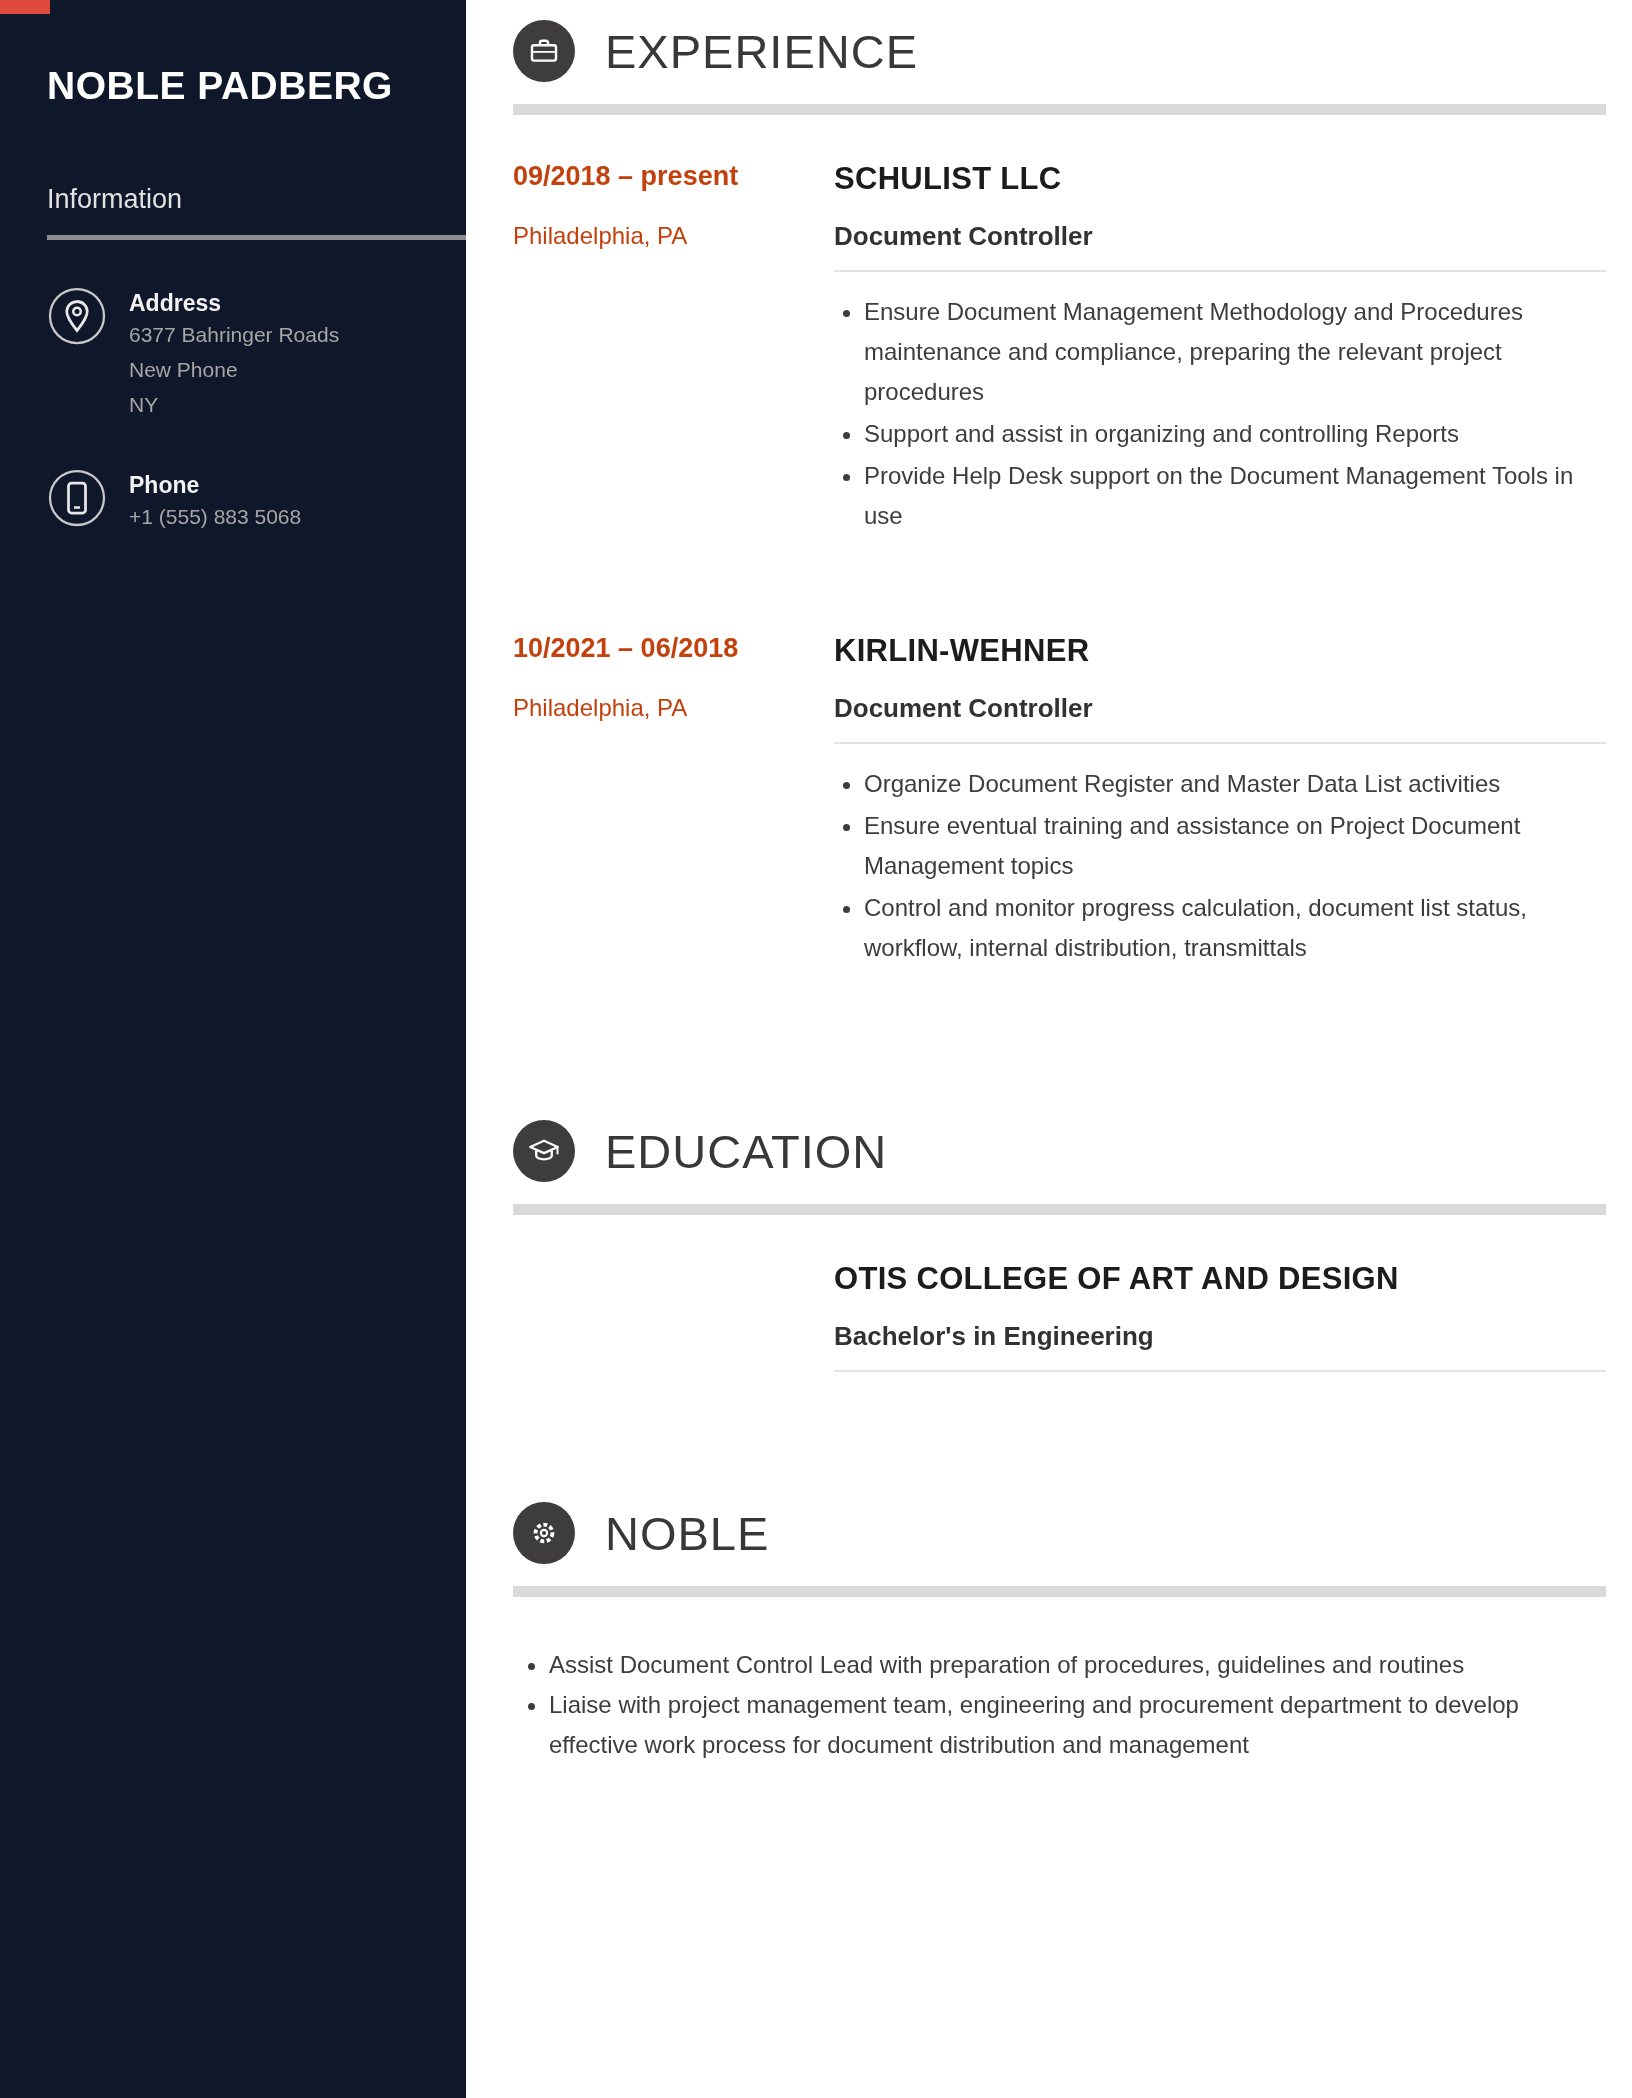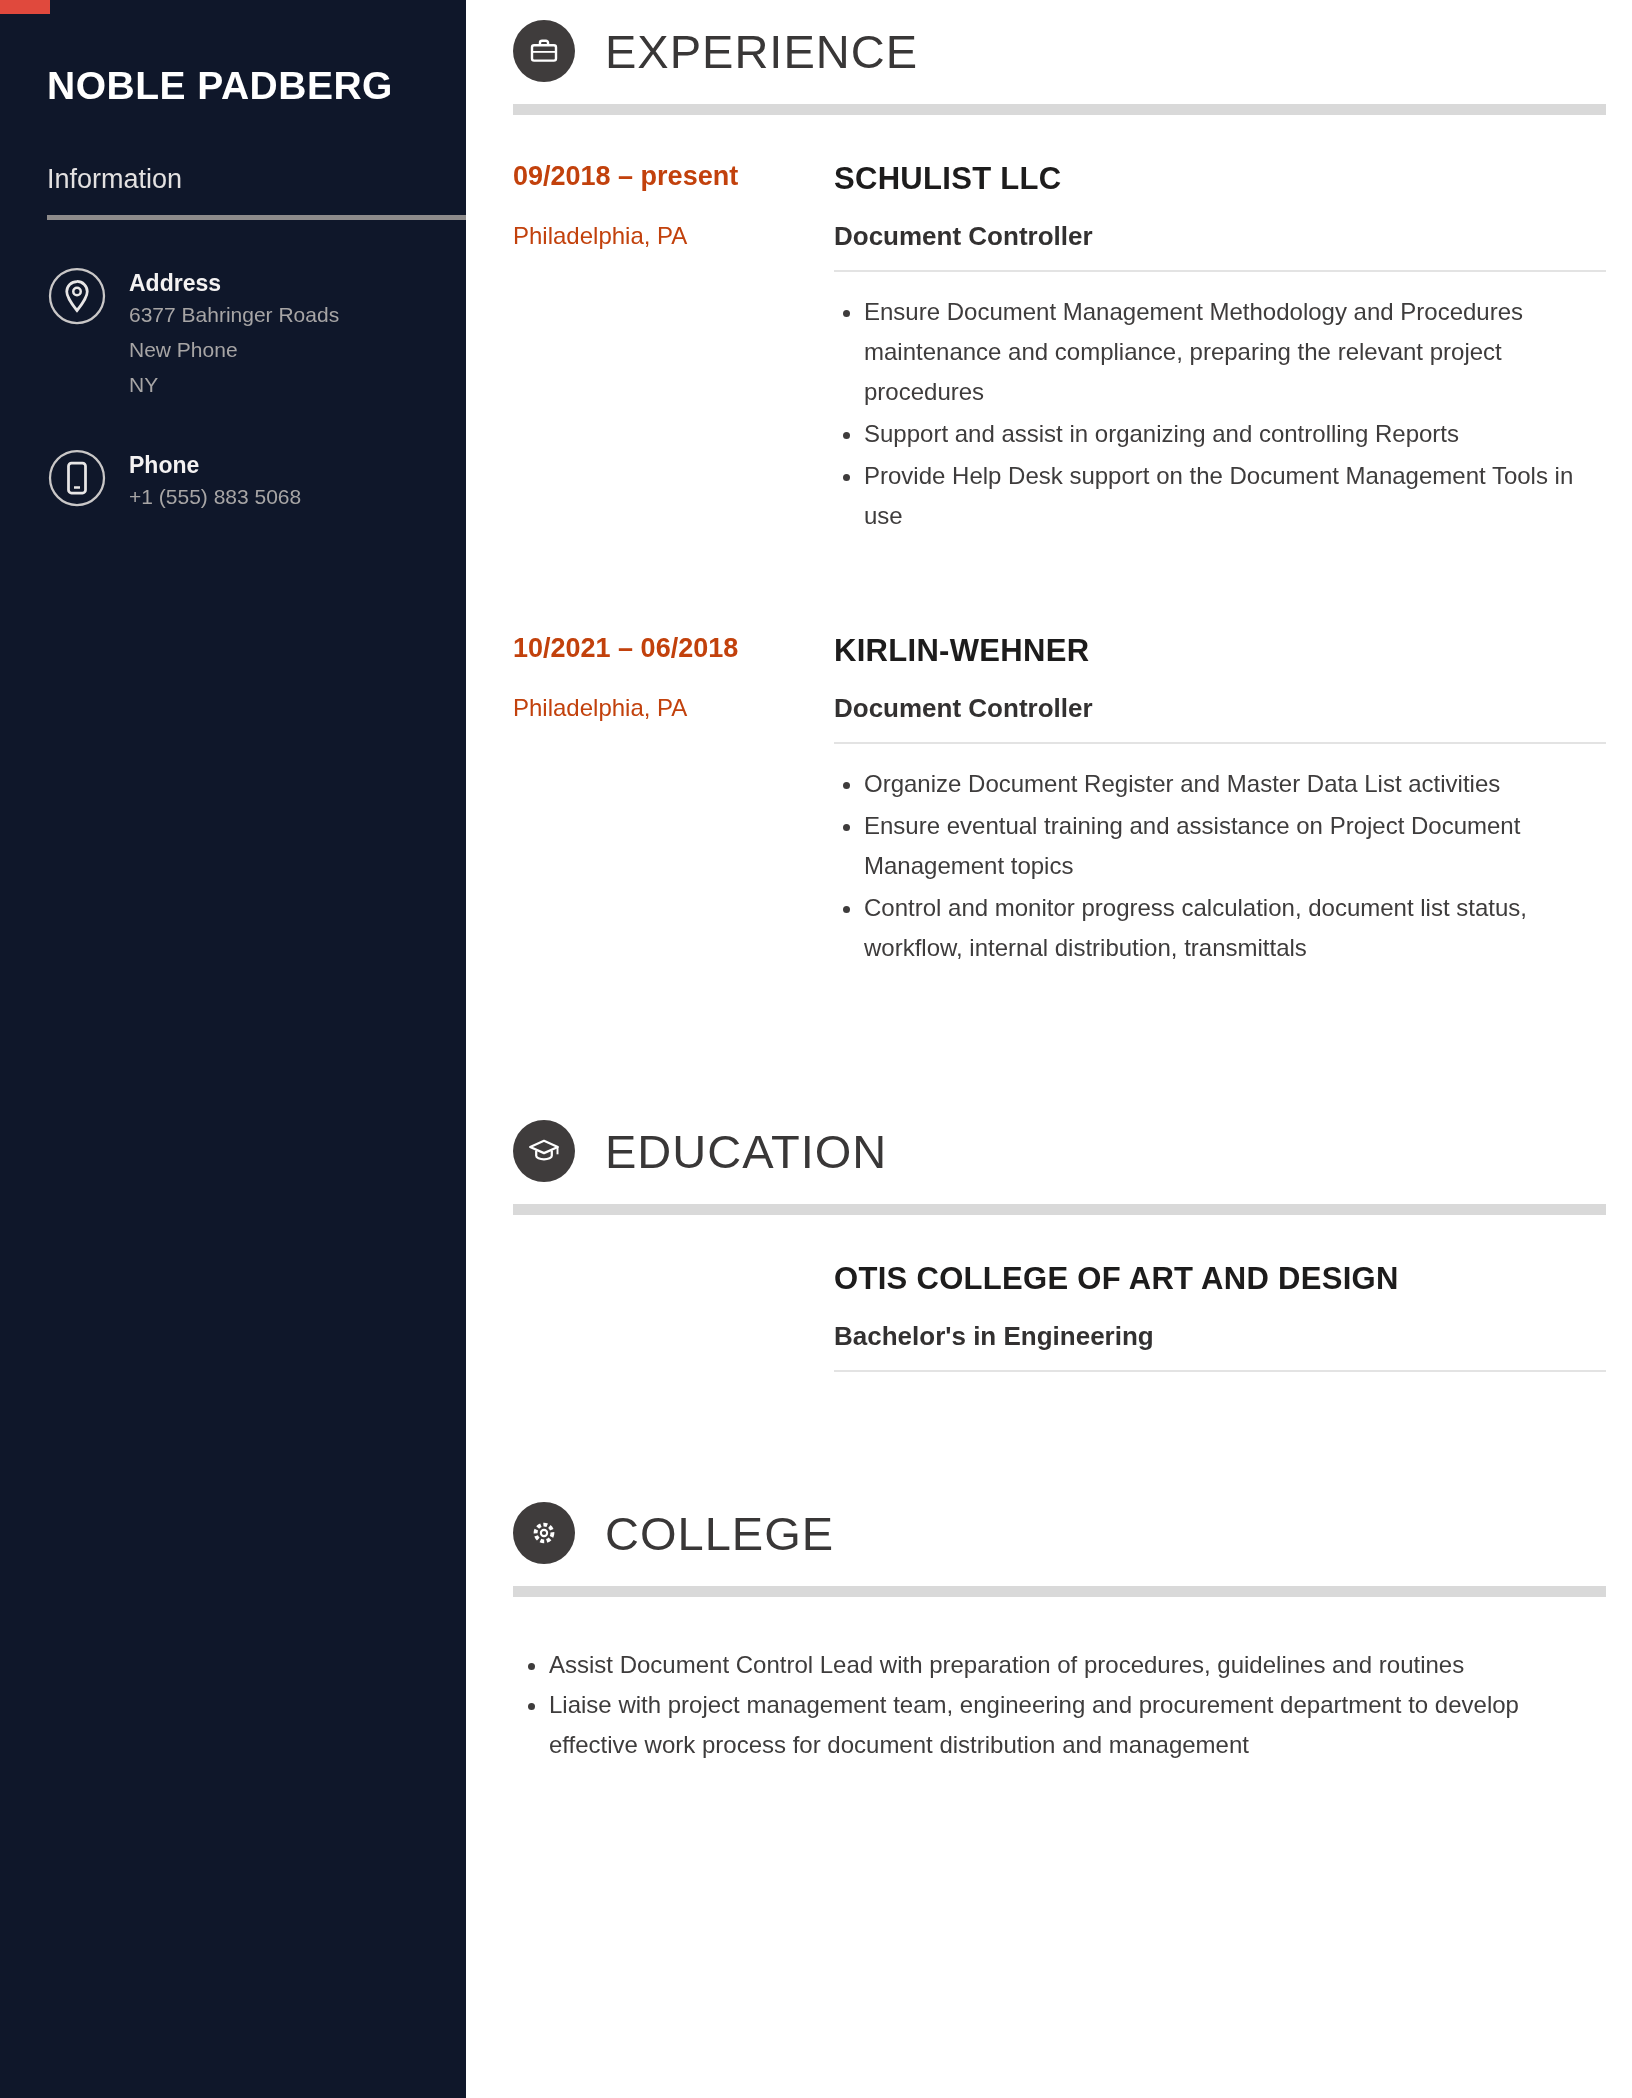--- a/index.html
+++ b/index.html
@@ -25,21 +25,21 @@
     width:50px; height:14px;
     background:#e0493d;
   }
   .resume-name {
     font-size:39px;
     font-weight:700;
     color:#ffffff;
     letter-spacing:0.5px;
   }
   .info-title {
-    margin-top:56px;
+    margin-top:76px;
     font-size:27px;
     font-weight:400;
     color:#e3e1e1;
   }
   .sidebar-divider {
     margin-top:20px;
     margin-right:-40px;
     height:5px;
     background:#8d8b8b;
   }
@@ -260,21 +260,21 @@
   </section>
 
   <section class="section-skills">
     <div class="section-header">
       <span class="section-icon">
         <svg viewBox="0 0 24 24" width="36" height="36">
           <circle cx="12" cy="12" r="5.6" fill="none" stroke="#ffffff" stroke-width="2.6" stroke-dasharray="2.6 1.7"></circle>
           <circle cx="12" cy="12" r="2.1" fill="none" stroke="#ffffff" stroke-width="1.4"></circle>
         </svg>
       </span>
-      <h2 class="section-title">COLLEGE</h2>
+      <h2 class="section-title">NOBLE</h2>
     </div>
     <div class="section-bar"></div>
 
     <ul class="skills-bullets">
       <li>Assist Document Control Lead with preparation of procedures, guidelines and routines</li>
       <li>Liaise with project management team, engineering and procurement department to develop effective work process for document distribution and management</li>
     </ul>
   </section>
 
 </main>

